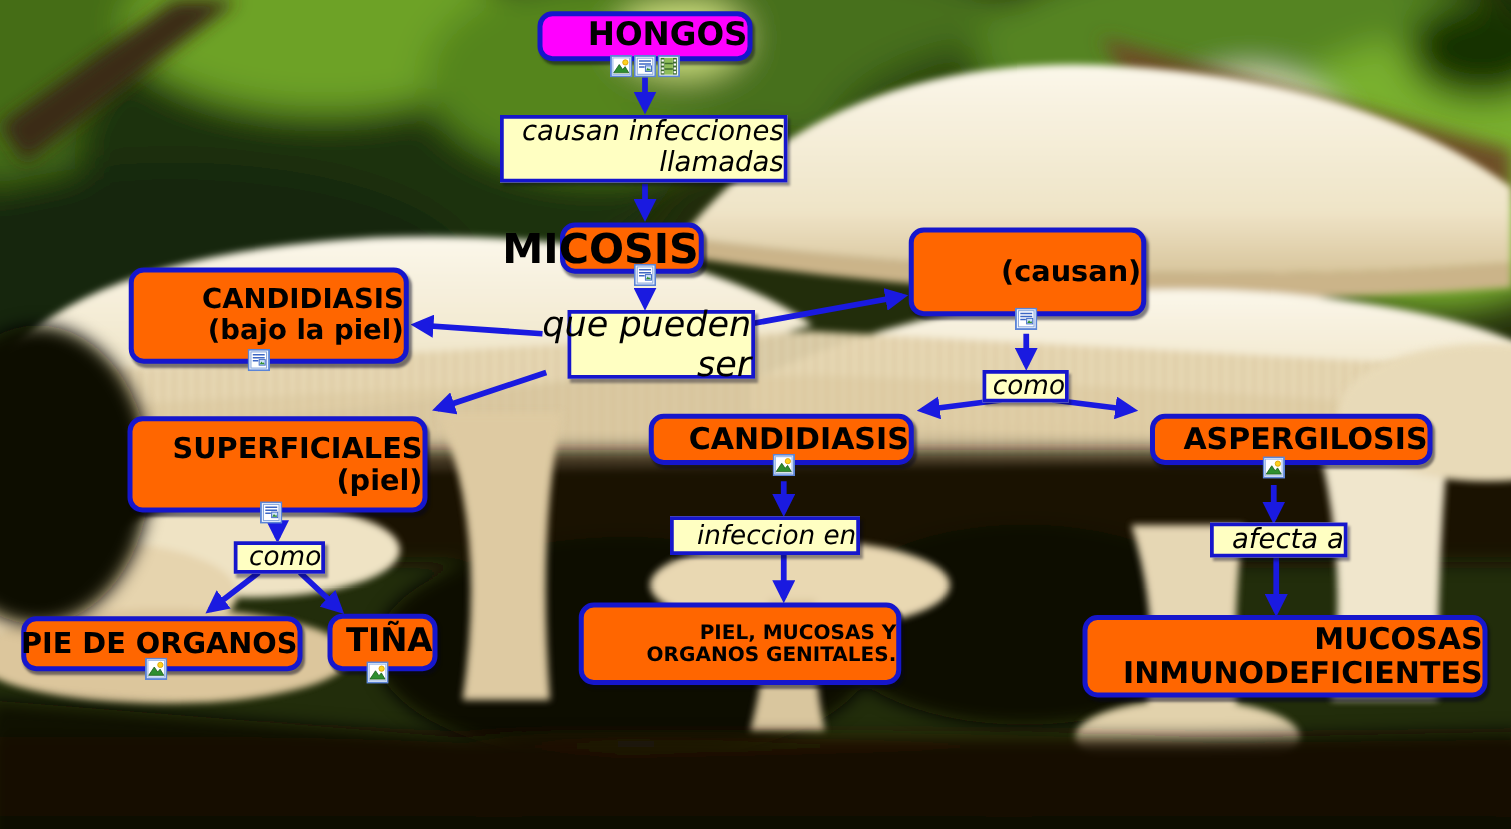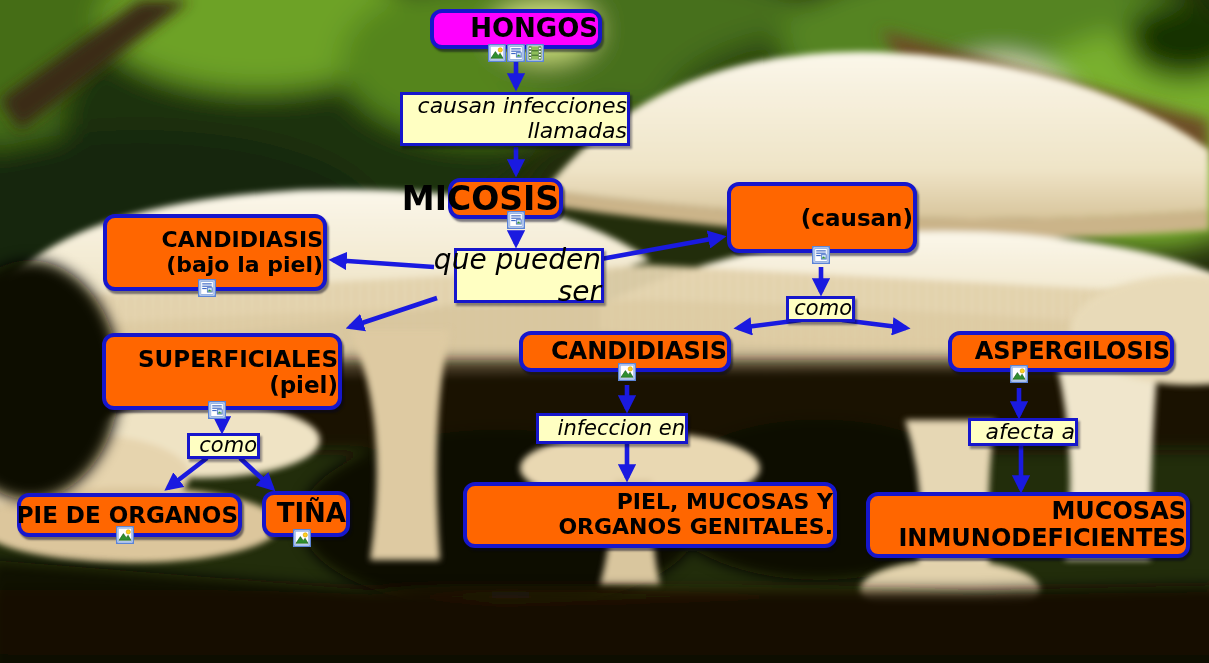--- a/index.html
+++ b/index.html
@@ -202,41 +202,41 @@
   </div>
 
   <div class="node phrase" style="left:187px;top:433px;width:73px;height:26px;font-size:21px">
     <span>como</span>
   </div>
 
   <div class="node concept" style="left:519px;top:331px;width:212px;height:41px;font-size:24px">
     <span>CANDIDIASIS</span>
   </div>
 
-  <div class="node concept" style="left:948px;top:331px;width:226px;height:41px;font-size:24px">
+  <div class="node concept" style="left:920px;top:331px;width:226px;height:41px;font-size:24px">
     <span>ASPERGILOSIS</span>
   </div>
 
   <div class="node phrase" style="left:536px;top:413px;width:152px;height:31px;font-size:21px">
     <span>infeccion en</span>
   </div>
 
   <div class="node phrase" style="left:968px;top:418px;width:110px;height:28px;font-size:22px">
     <span>afecta a</span>
   </div>
 
   <div class="node concept" style="left:17px;top:493px;width:225px;height:44px;font-size:23px">
     <span>PIE DE ORGANOS</span>
   </div>
 
   <div class="node concept" style="left:262px;top:491px;width:88px;height:46px;font-size:26px">
     <span>TIÑA</span>
   </div>
 
-  <div class="node concept" style="left:463px;top:482px;width:374px;height:66px;font-size:22px">
+  <div class="node concept" style="left:463px;top:482px;width:258px;height:66px;font-size:16px">
     <span>PIEL, MUCOSAS Y</span>
     <span>ORGANOS GENITALES.</span>
   </div>
 
   <div class="node concept" style="left:866px;top:492px;width:324px;height:66px;font-size:24px">
     <span>MUCOSAS</span>
     <span>INMUNODEFICIENTES</span>
   </div>
 
   <span class="res" style="left:488px;top:44px">

